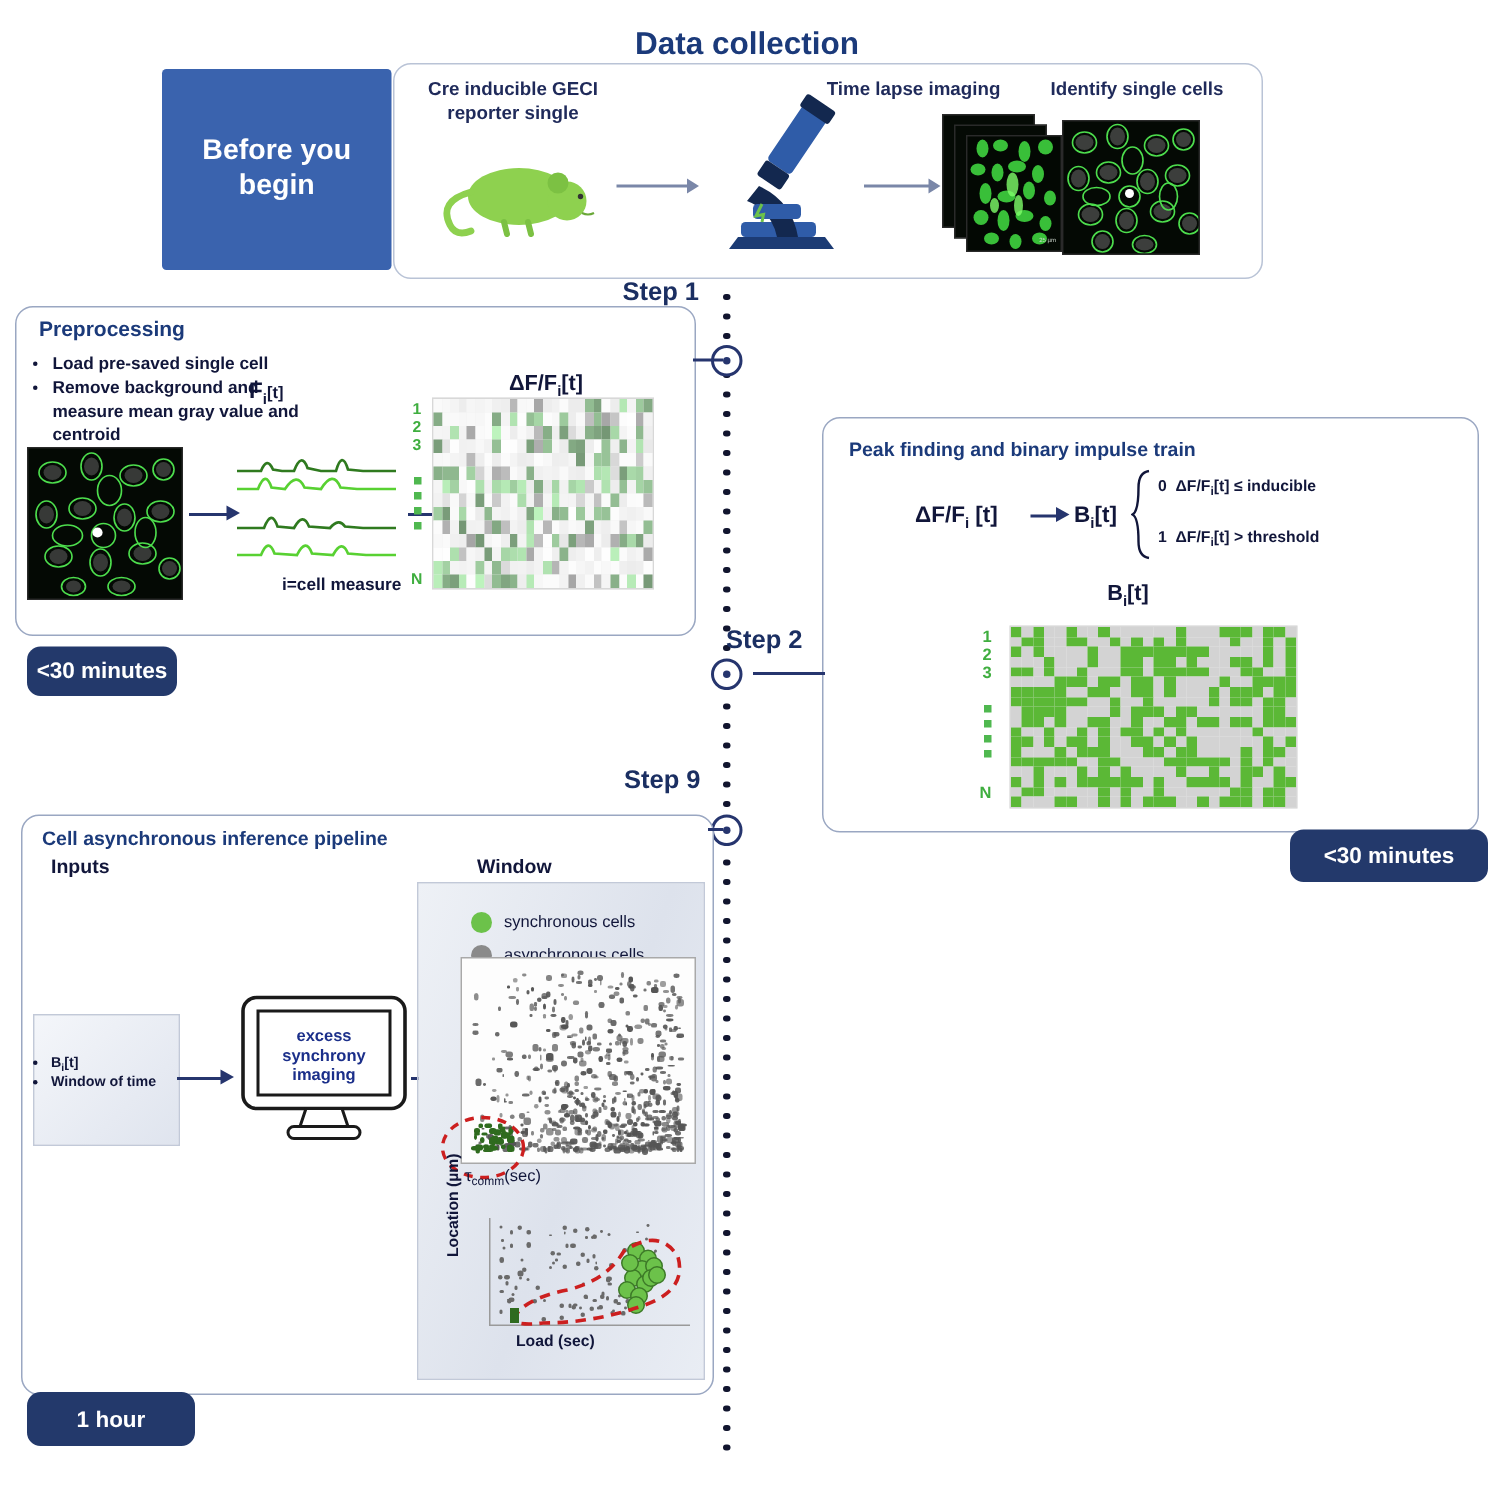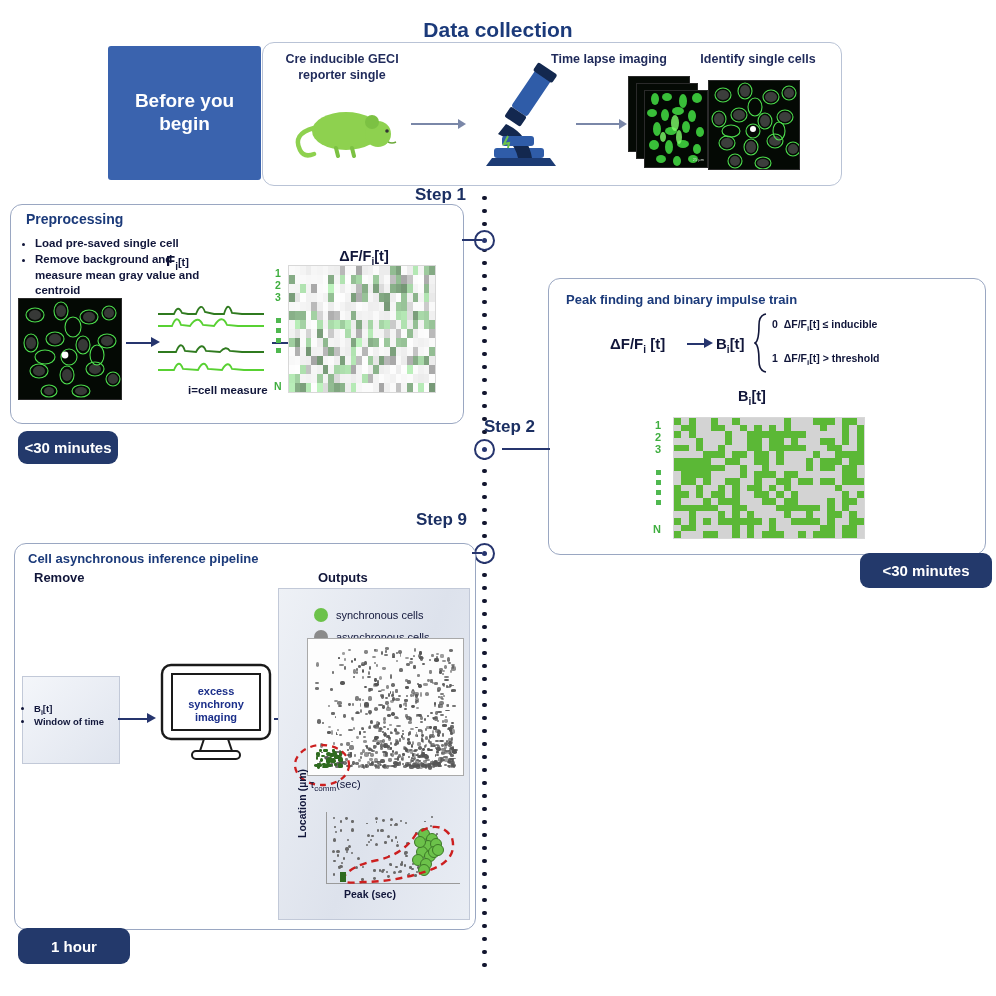--- a/index.html
+++ b/index.html
@@ -1224,22 +1224,22 @@
     <div style="background: rgb(211, 211, 211);"></div>
     <div style="background: rgb(91, 184, 54);"></div>
     <div style="background: rgb(91, 184, 54);"></div>
     <div style="background: rgb(211, 211, 211);"></div>
   </div>
 
 <div class="badge" style="left:860px;top:553px;width:132px;height:35px;">&lt;30 minutes</div>
 
 <div class="panel" style="left:14px;top:543px;width:460px;height:385px;"></div>
 <div class="panel-title" style="left:28px;top:551px;">Cell asynchronous inference pipeline</div>
-<div class="abs" id="s3-inputs-lbl">Remove</div>
-<div class="abs" id="s3-outputs-lbl">Outputs</div>
+<div class="abs" id="s3-inputs-lbl">Inputs</div>
+<div class="abs" id="s3-outputs-lbl">Window</div>
 
 <div class="abs" id="inputbox">
   <ul>
     <li><span>B</span><sub style="font-size:7px">i</sub><span>[t]</span></li>
     <li>Window of time</li>
   </ul>
 </div>
 
 <div class="darr-line" style="left:118px;top:718px;width:30px;"></div>
 <div class="darr-head" style="left:147px;top:713px;"></div>
@@ -1936,21 +1936,21 @@
   <ellipse cx="30" cy="23" rx="27" ry="20" fill="none" stroke="#cc1f1f" stroke-width="2.3" stroke-dasharray="6,5"></ellipse>
 </svg>
 <div class="abs" id="tau-lbl">
   <span>τ</span><sub style="font-size:8px">comm</sub><span>(sec)</span>
 </div>
 
 <div class="abs" id="loc-plot">
   <div class="axl" style="left:26px;top:4px;width:1.4px;height:72px;"></div>
   <div class="axl" style="left:26px;top:75px;width:134px;height:1.4px;"></div>
   <div id="ylab">Location (µm)</div>
-  <div id="xlab">Peak (sec)</div>
+  <div id="xlab">Load (sec)</div>
 <div style="position: absolute; border-radius: 50%; background: rgb(106, 106, 106); left: 51.0285px; top: 44.027px; width: 2.25565px; height: 2.25565px;"></div>
     <div style="position: absolute; border-radius: 50%; background: rgb(106, 106, 106); left: 105.464px; top: 46.526px; width: 2.23024px; height: 2.23024px;"></div>
     <div style="position: absolute; border-radius: 50%; background: rgb(106, 106, 106); left: 66.6082px; top: 25.8138px; width: 3.13383px; height: 3.13383px;"></div>
     <div style="position: absolute; border-radius: 50%; background: rgb(106, 106, 106); left: 51.3026px; top: 12.3246px; width: 2.39344px; height: 2.39344px;"></div>
     <div style="position: absolute; border-radius: 50%; background: rgb(106, 106, 106); left: 40.5096px; top: 53.7552px; width: 2.04042px; height: 2.04042px;"></div>
     <div style="position: absolute; border-radius: 50%; background: rgb(106, 106, 106); left: 128.301px; top: 55.1949px; width: 2.97628px; height: 2.97628px;"></div>
     <div style="position: absolute; border-radius: 50%; background: rgb(106, 106, 106); left: 45.0487px; top: 9.12118px; width: 2.86217px; height: 2.86217px;"></div>
     <div style="position: absolute; border-radius: 50%; background: rgb(106, 106, 106); left: 87.7159px; top: 47.1279px; width: 1.98971px; height: 1.98971px;"></div>
     <div style="position: absolute; border-radius: 50%; background: rgb(106, 106, 106); left: 65.8723px; top: 35.6291px; width: 2.5654px; height: 2.5654px;"></div>
     <div style="position: absolute; border-radius: 50%; background: rgb(106, 106, 106); left: 100.497px; top: 55.021px; width: 2.53947px; height: 2.53947px;"></div>

